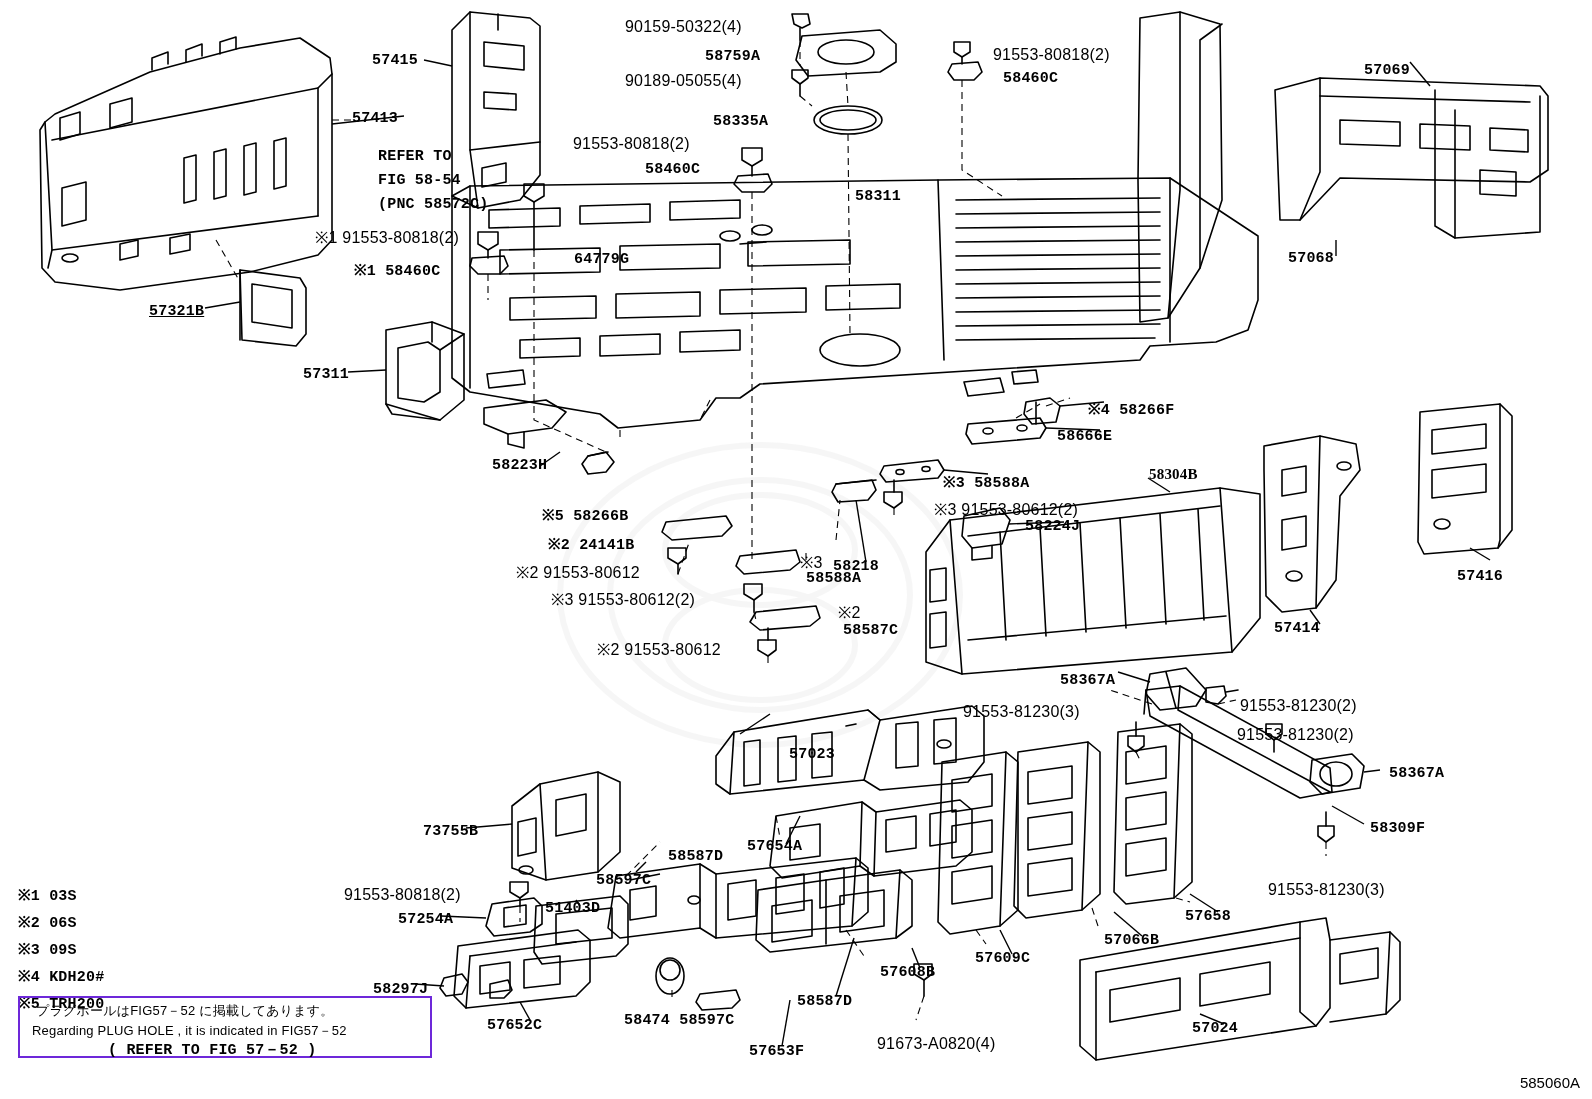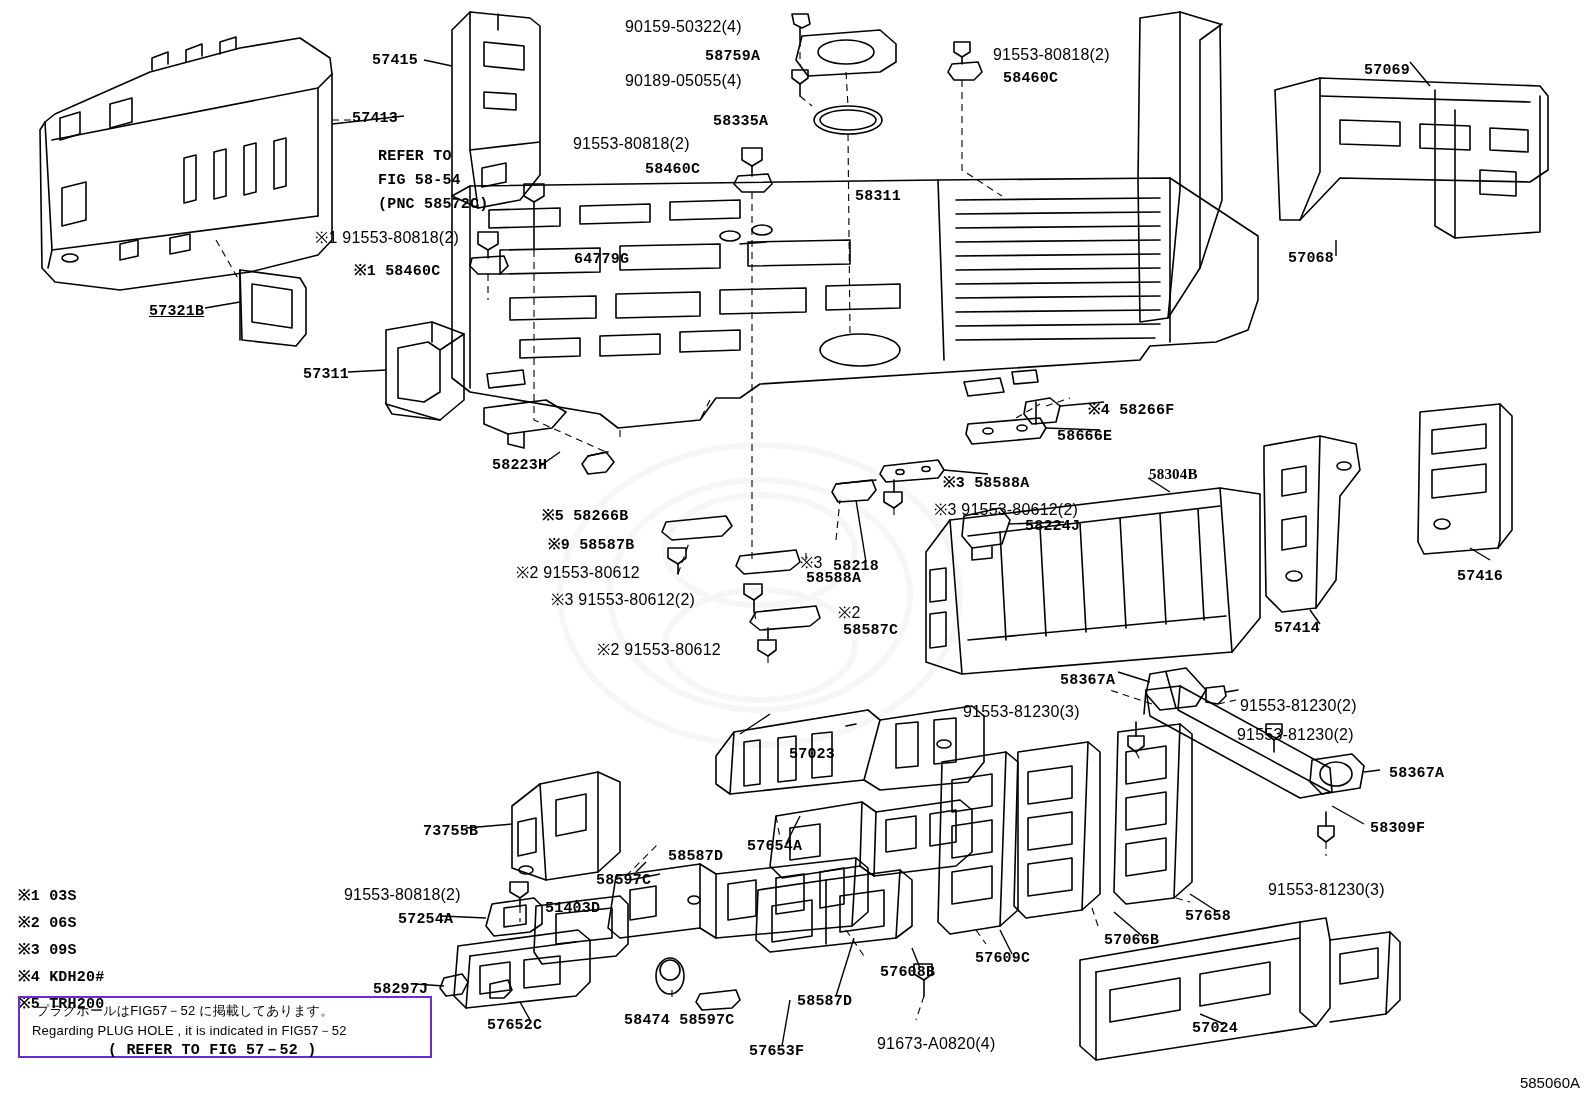--- a/index.html
+++ b/index.html
@@ -472,21 +472,21 @@
   <div class="lbl mono" style="left:303px; top:366px;">57311</div>
   <div class="lbl mono" style="left:1088px; top:398px;">※4 58266F</div>
   <div class="lbl mono" style="left:1457px; top:568px;">57416</div>
   <div class="lbl mono" style="left:1057px; top:428px;">58666E</div>
   <div class="lbl mono" style="left:492px; top:457px;">58223H</div>
   <div class="lbl mono" style="left:943px; top:471px;">※3 58588A</div>
   <div class="lbl mono" style="left:1149px; top:466px;font-family:Liberation Serif, serif;">58304B</div>
   <div class="lbl" style="left:934px; top:498px;">※3 91553-80612(2)</div>
   <div class="lbl mono" style="left:542px; top:504px;">※5 58266B</div>
   <div class="lbl mono" style="left:1025px; top:518px;">58224J</div>
-  <div class="lbl mono" style="left:548px; top:533px;">※9 58587B</div>
+  <div class="lbl mono" style="left:548px; top:533px;">※2 24141B</div>
   <div class="lbl mono" style="left:833px; top:558px;">58218</div>
   <div class="lbl" style="left:516px; top:561px;">※2 91553-80612</div>
   <div class="lbl" style="left:800px; top:551px;">※3</div>
   <div class="lbl mono" style="left:806px; top:570px;">58588A</div>
   <div class="lbl" style="left:551px; top:588px;">※3 91553-80612(2)</div>
   <div class="lbl mono" style="left:1274px; top:620px;">57414</div>
   <div class="lbl" style="left:838px; top:601px;">※2</div>
   <div class="lbl mono" style="left:843px; top:622px;">58587C</div>
   <div class="lbl" style="left:597px; top:638px;">※2 91553-80612</div>
   <div class="lbl mono" style="left:1060px; top:672px;">58367A</div>

